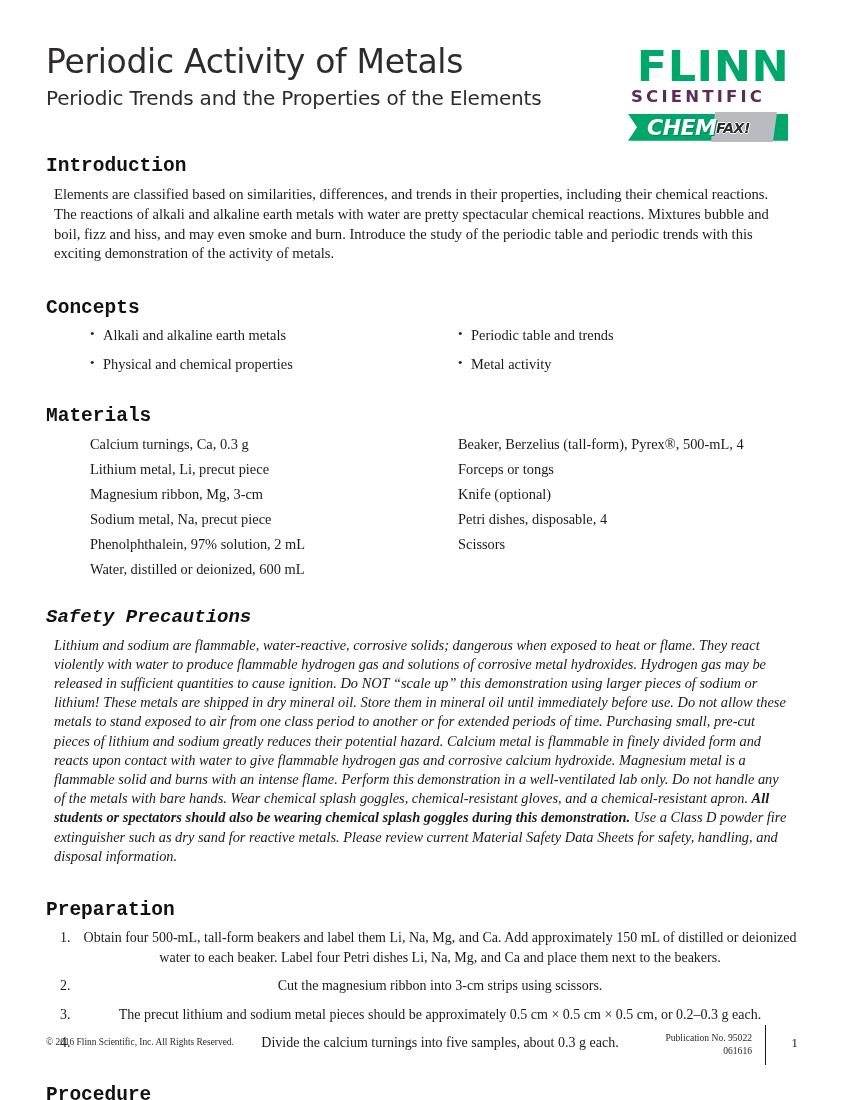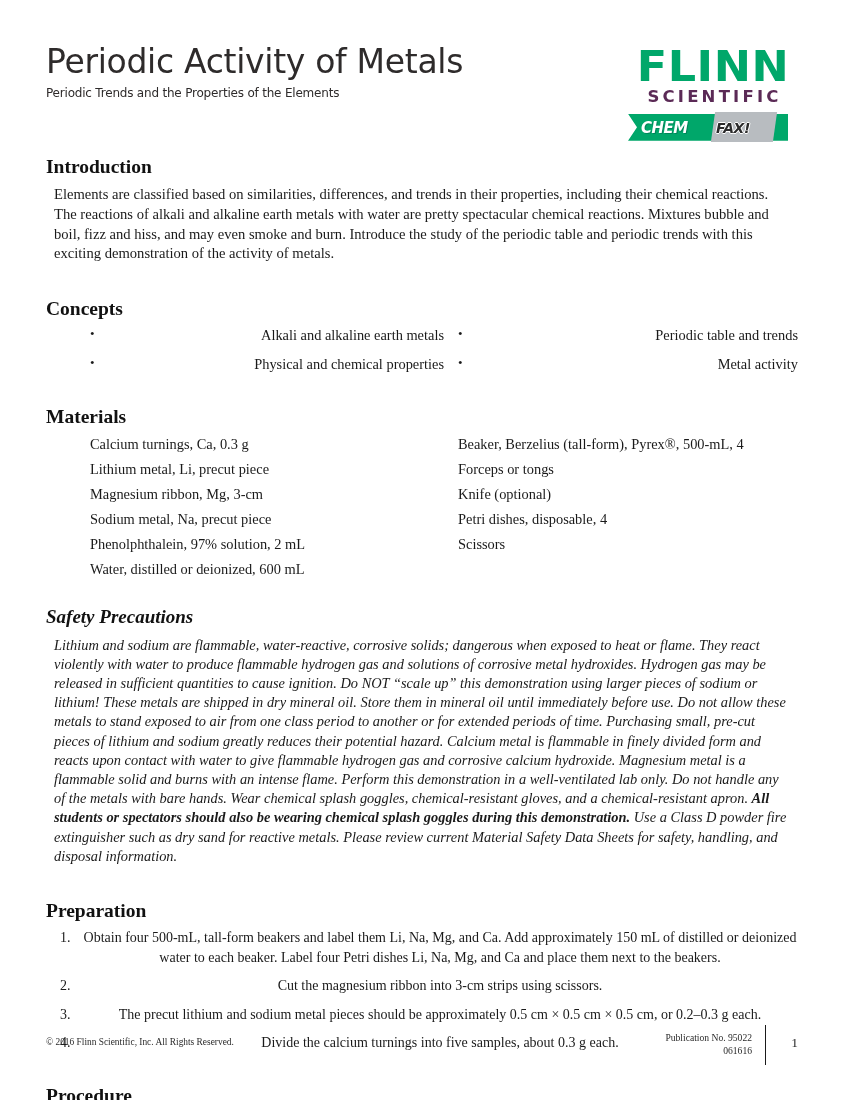--- a/index.html
+++ b/index.html
@@ -40,21 +40,21 @@
     font-family: "DejaVu Sans", "Liberation Sans", sans-serif;
     font-size: 33px;
     font-weight: 400;
     line-height: 1.08;
     letter-spacing: -0.3px;
     color: #2e2b2b;
     margin: 0;
   }
   .doc-subtitle {
     font-family: "DejaVu Sans", "Liberation Sans", sans-serif;
-    font-size: 12px;
+    font-size: 20px;
     font-weight: 400;
     line-height: 1.2;
     color: #2e2b2b;
     margin: 6px 0 0 0;
     letter-spacing: -0.2px;
   }
 
   
   .logo {
     position: absolute;
@@ -73,44 +73,43 @@
     text-align: center;
     transform: scaleX(1.06);
   }
   .logo-scientific {
     font-family: "DejaVu Sans", "Liberation Sans", sans-serif;
     font-size: 16.5px;
     font-weight: 700;
     letter-spacing: 3.2px;
     line-height: 1;
     color: #5b2a56;
-    text-align: center;
     margin-top: 2px;
     padding-left: 3px;
   }
   .logo-banner {
     position: relative;
     margin-top: 5px;
     height: 34px;
   }
   .banner-ribbon {
     position: absolute;
     left: 0;
     top: 3px;
     width: 160px;
     height: 27px;
     background: #00a76a;
     clip-path: polygon(0 0, 160px 0, 160px 27px, 0 27px, 9px 13.5px);
   }
   .banner-chem {
     position: absolute;
-    left: 13px;
+    left: 19px;
     top: 4px;
     font-family: "DejaVu Sans", "Liberation Sans", sans-serif;
-    font-size: 15px;
+    font-size: 22px;
     font-weight: 700;
     font-style: italic;
     color: #ffffff;
     letter-spacing: -0.5px;
     line-height: 26px;
     text-shadow: 1px 1px 0 #00855a;
   }
   .banner-fax-box {
     position: absolute;
     left: 85px;
@@ -130,21 +129,21 @@
     font-style: italic;
     color: #2b2b2b;
     letter-spacing: -0.5px;
     line-height: 26px;
     text-shadow: 1px 0 0 #ffffff, -1px 0 0 #ffffff, 0 1px 0 #ffffff, 0 -1px 0 #ffffff;
   }
 
   
   .section { margin-top: 0; }
   h2.sec-head {
-    font-family: Liberation Serif, serif;
+    font-family: Liberation Mono, monospace;
     font-size: 19.5px;
     font-weight: 700;
     color: #111;
     margin: 0 0 7px 0;
     line-height: 1.1;
   }
   h2.sec-head.italic {
     font-style: italic;
     font-size: 19px;
   }
@@ -176,21 +175,20 @@
   }
   .twocol .col { width: 50%; box-sizing: border-box; }
   .twocol .col.right { padding-left: 14px; }
 
   .bullet-row {
     font-size: 14.4px;
     line-height: 18px;
     margin-bottom: 11px;
     position: relative;
     padding-left: 13px;
-    text-align: right;
   }
   .bullet-row::before {
     content: "\2022";
     position: absolute;
     left: 0;
     top: -1px;
     font-size: 13px;
   }
 
   .mat-row {

